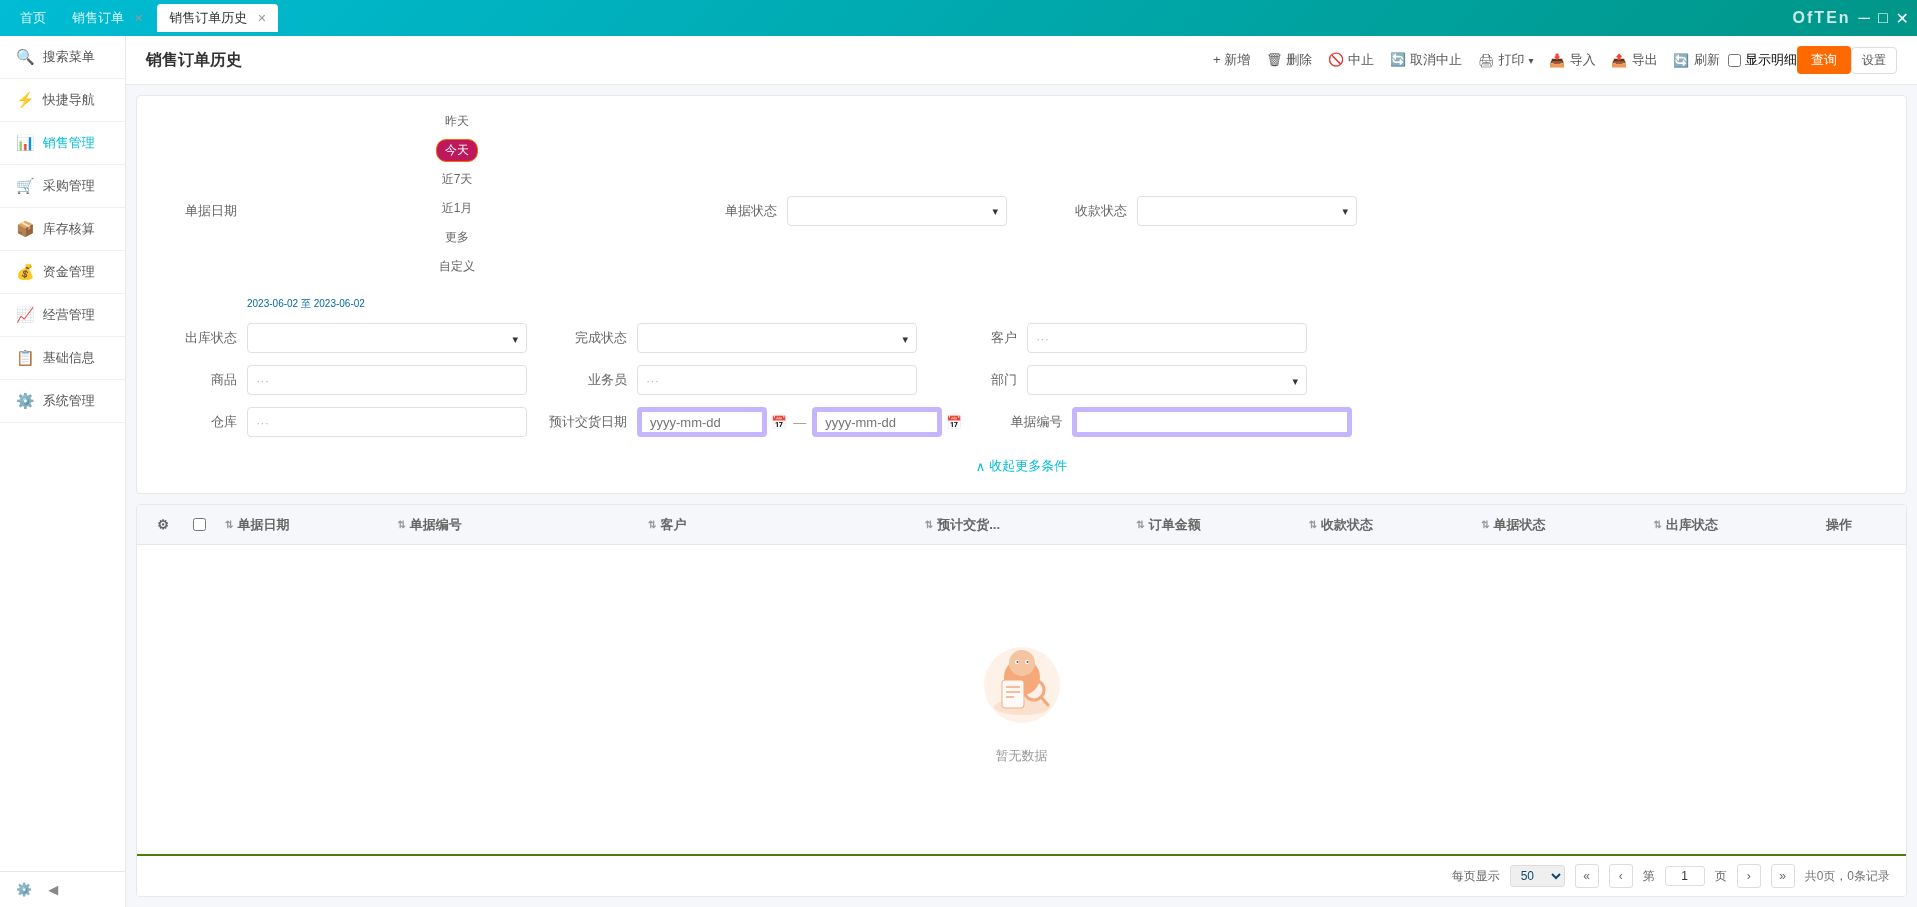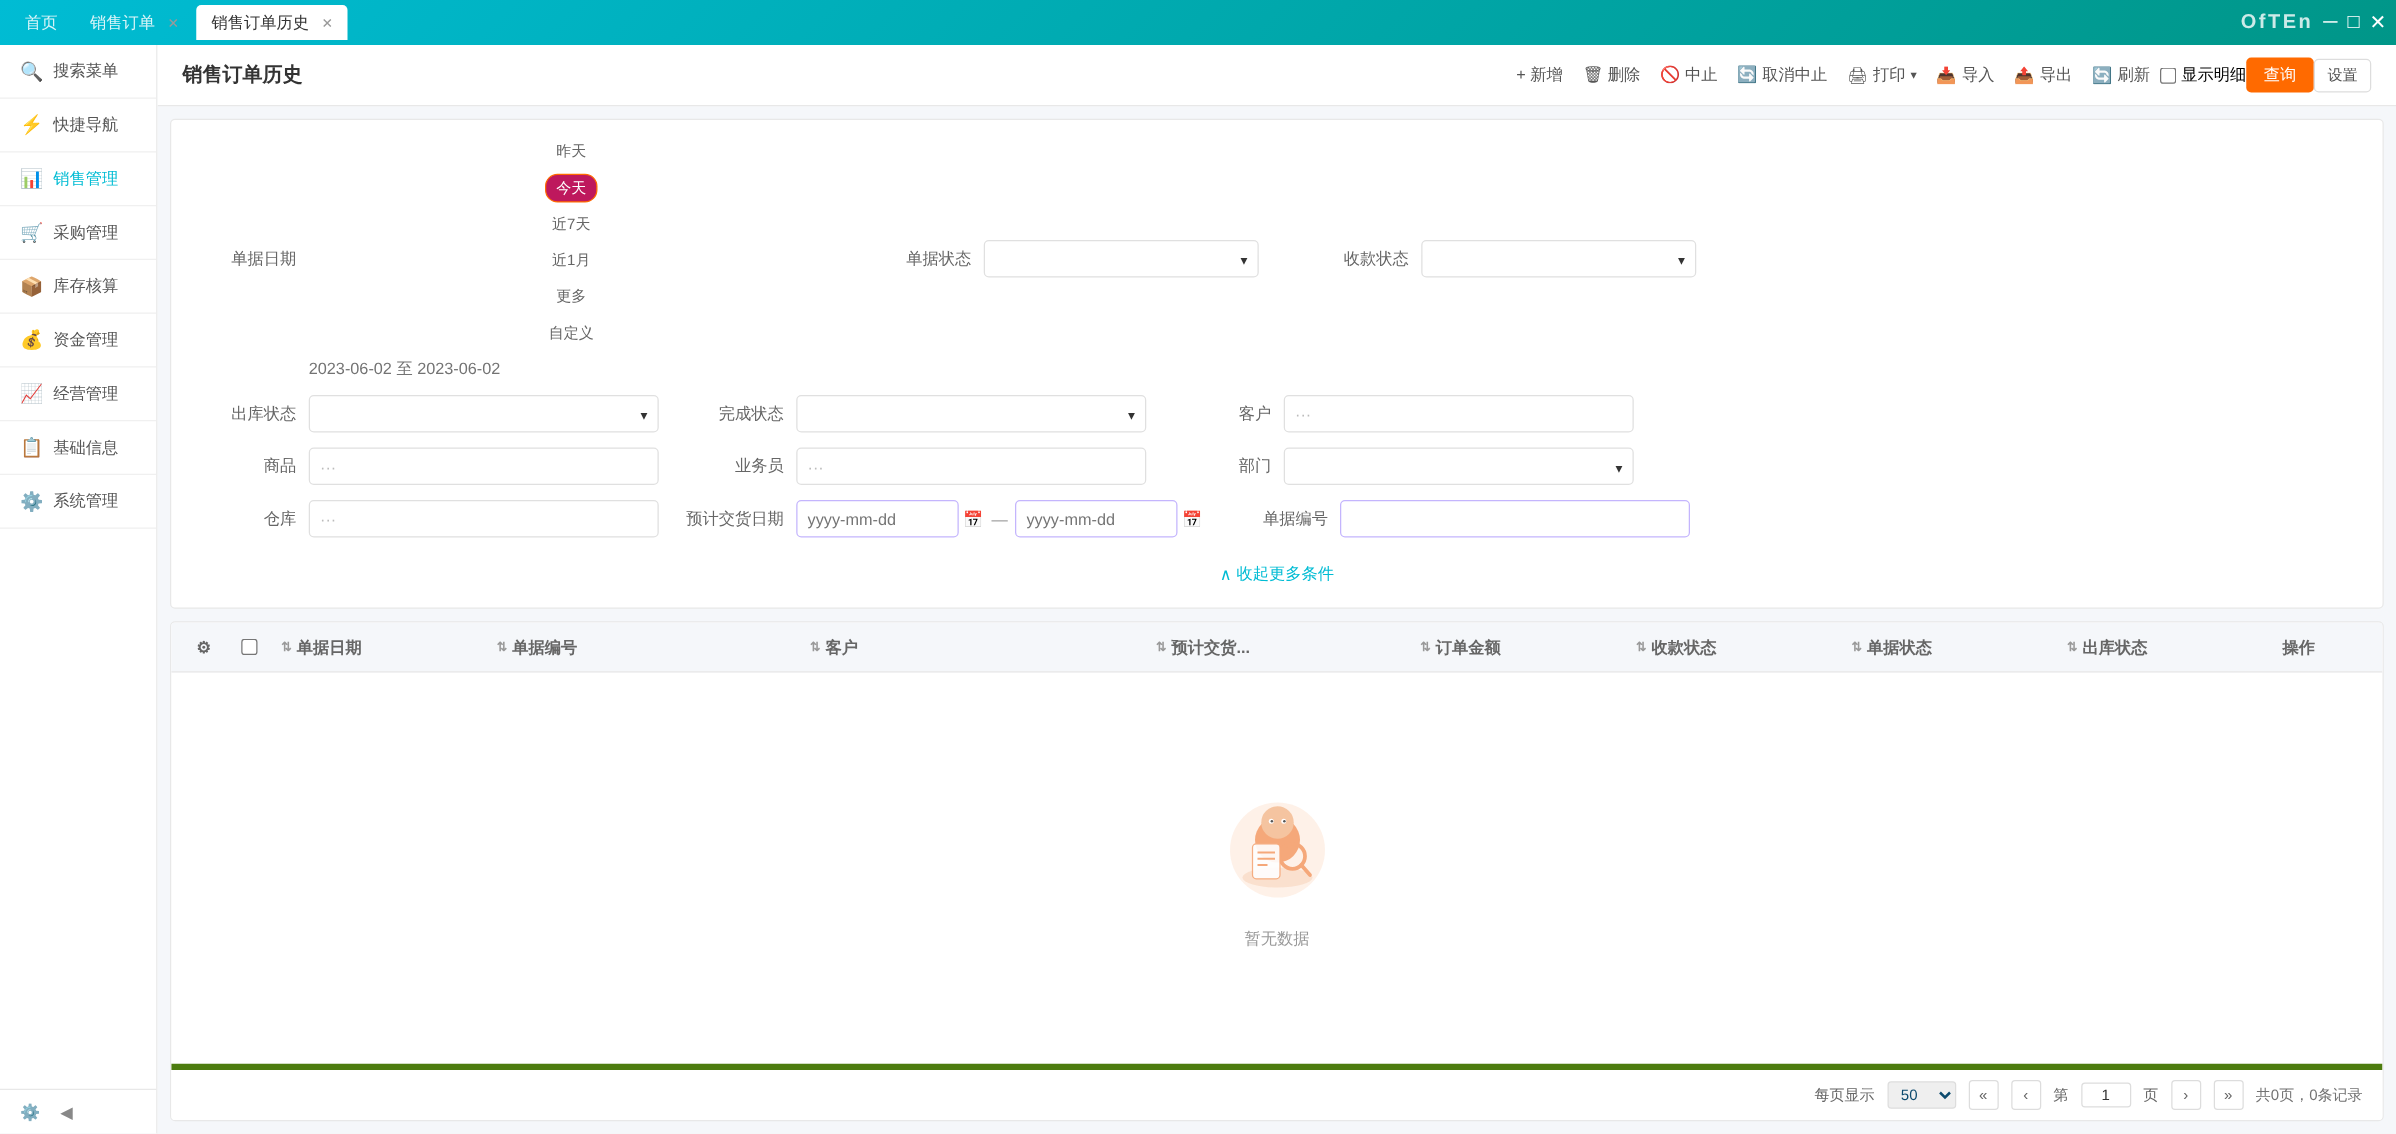--- a/index.html
+++ b/index.html
@@ -190,23 +190,23 @@
       color: #666;
       border: 1px solid transparent;
     }
     .date-btn.active {
       background: #be185d;
       color: #fff;
       border-color: #ff6a00;
       text-align: right;
     }
     .date-range {
-      font-size: 13px;
-      color: #737373;
-      margin-top: 8px;
+      font-size: 10px;
+      color: #0369a1;
+      margin-top: 19px;
     }
     .filter-select {
       flex: 1;
       border: 1px solid #e0e0e0;
       border-radius: 4px;
       padding: 4px 8px;
       font-size: 13px;
       color: #333;
       background: #fff;
       display: flex;
@@ -220,21 +220,21 @@
       cursor: pointer;
       padding: 4px 8px;
       border: 1px solid #e0e0e0;
       border-radius: 4px;
       height: 30px;
       display: flex;
       align-items: center;
       background: #fff;
     }
     .filter-input {
-      border: 1px solid #c4b5fd;
+      border: 5px solid #c4b5fd;
       border-radius: 4px;
       padding: 4px 8px;
       font-size: 13px;
       color: #333;
       background: #fff;
       height: 30px;
       outline: none;
     }
     .filter-divider {
       padding: 0 6px;
@@ -324,21 +324,21 @@
       color: #999;
       font-size: 13px;
     }
 
     
     .table-footer {
       display: flex;
       align-items: center;
       justify-content: flex-end;
       padding: 8px 16px;
-      border-top: 5px solid #4d7c0f;
+      border-top: 2px solid #4d7c0f;
       gap: 10px;
       background: #fff;
       flex-shrink: 0;
     }
     .footer-label { color: #666; font-size: 12px; }
     .page-size-select {
       border: 1px solid #ddd;
       border-radius: 3px;
       padding: 2px 6px;
       font-size: 12px;

